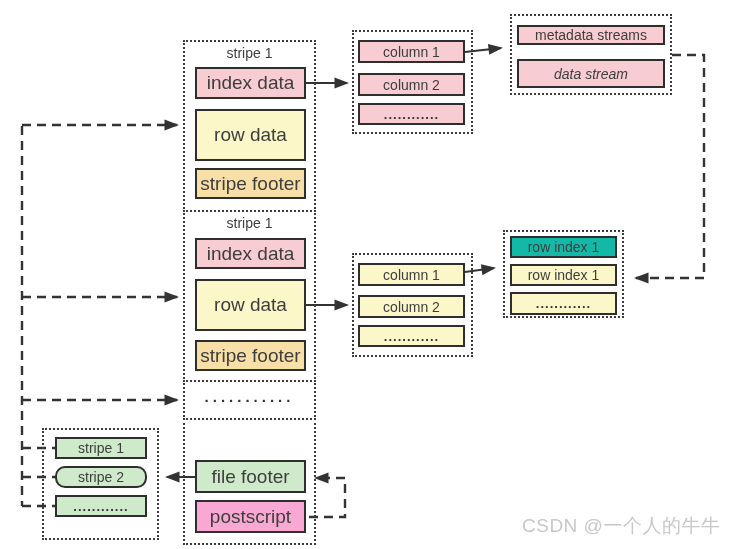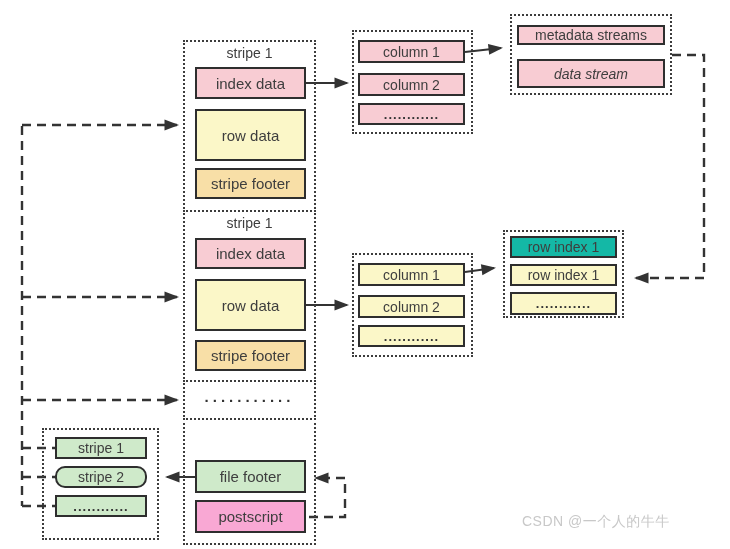--- a/index.html
+++ b/index.html
@@ -4,32 +4,32 @@
 <style>
   html,body{margin:0;padding:0;background:#ffffff;}
   .canvas{
     position:relative;width:730px;height:549px;background:#ffffff;overflow:hidden;
     font-family:"Liberation Sans", sans-serif;color:#3e3e3e;
   }
   .dotted-box{position:absolute;box-sizing:border-box;border:2px dotted #3c3c3c;background:transparent;}
   .cell{
     position:absolute;box-sizing:border-box;border:2px solid #2e2e2e;
     display:flex;align-items:center;justify-content:center;
-    font-size:15px;color:#3e3e3e;white-space:nowrap;
+    font-size:19px;color:#3e3e3e;white-space:nowrap;
   }
   .cell.small{font-size:14px;}
   .cell.dots{font-size:13px;font-weight:bold;letter-spacing:1px;color:#333;}
   .sec-title{position:absolute;text-align:center;font-size:14px;color:#3e3e3e;}
   .big-ellipsis{
     position:absolute;text-align:center;font-size:15px;font-weight:bold;
     letter-spacing:4px;color:#333;
   }
   .watermark{
     position:absolute;left:522px;top:513px;width:200px;
-    font-size:14px;color:#c8c8c8;letter-spacing:0.5px;
+    font-size:19px;color:#c8c8c8;letter-spacing:0.5px;
     text-shadow:1px 1px 0 #ffffff;
   }
   svg.connectors{position:absolute;left:0;top:0;pointer-events:none;}
   .ln{stroke:#333333;fill:none;}
   .ln.solid{stroke-width:2;}
   .ln.dashed{stroke-width:2.4;stroke-dasharray:9 6;}
 </style>
 </head>
 <body>
 

